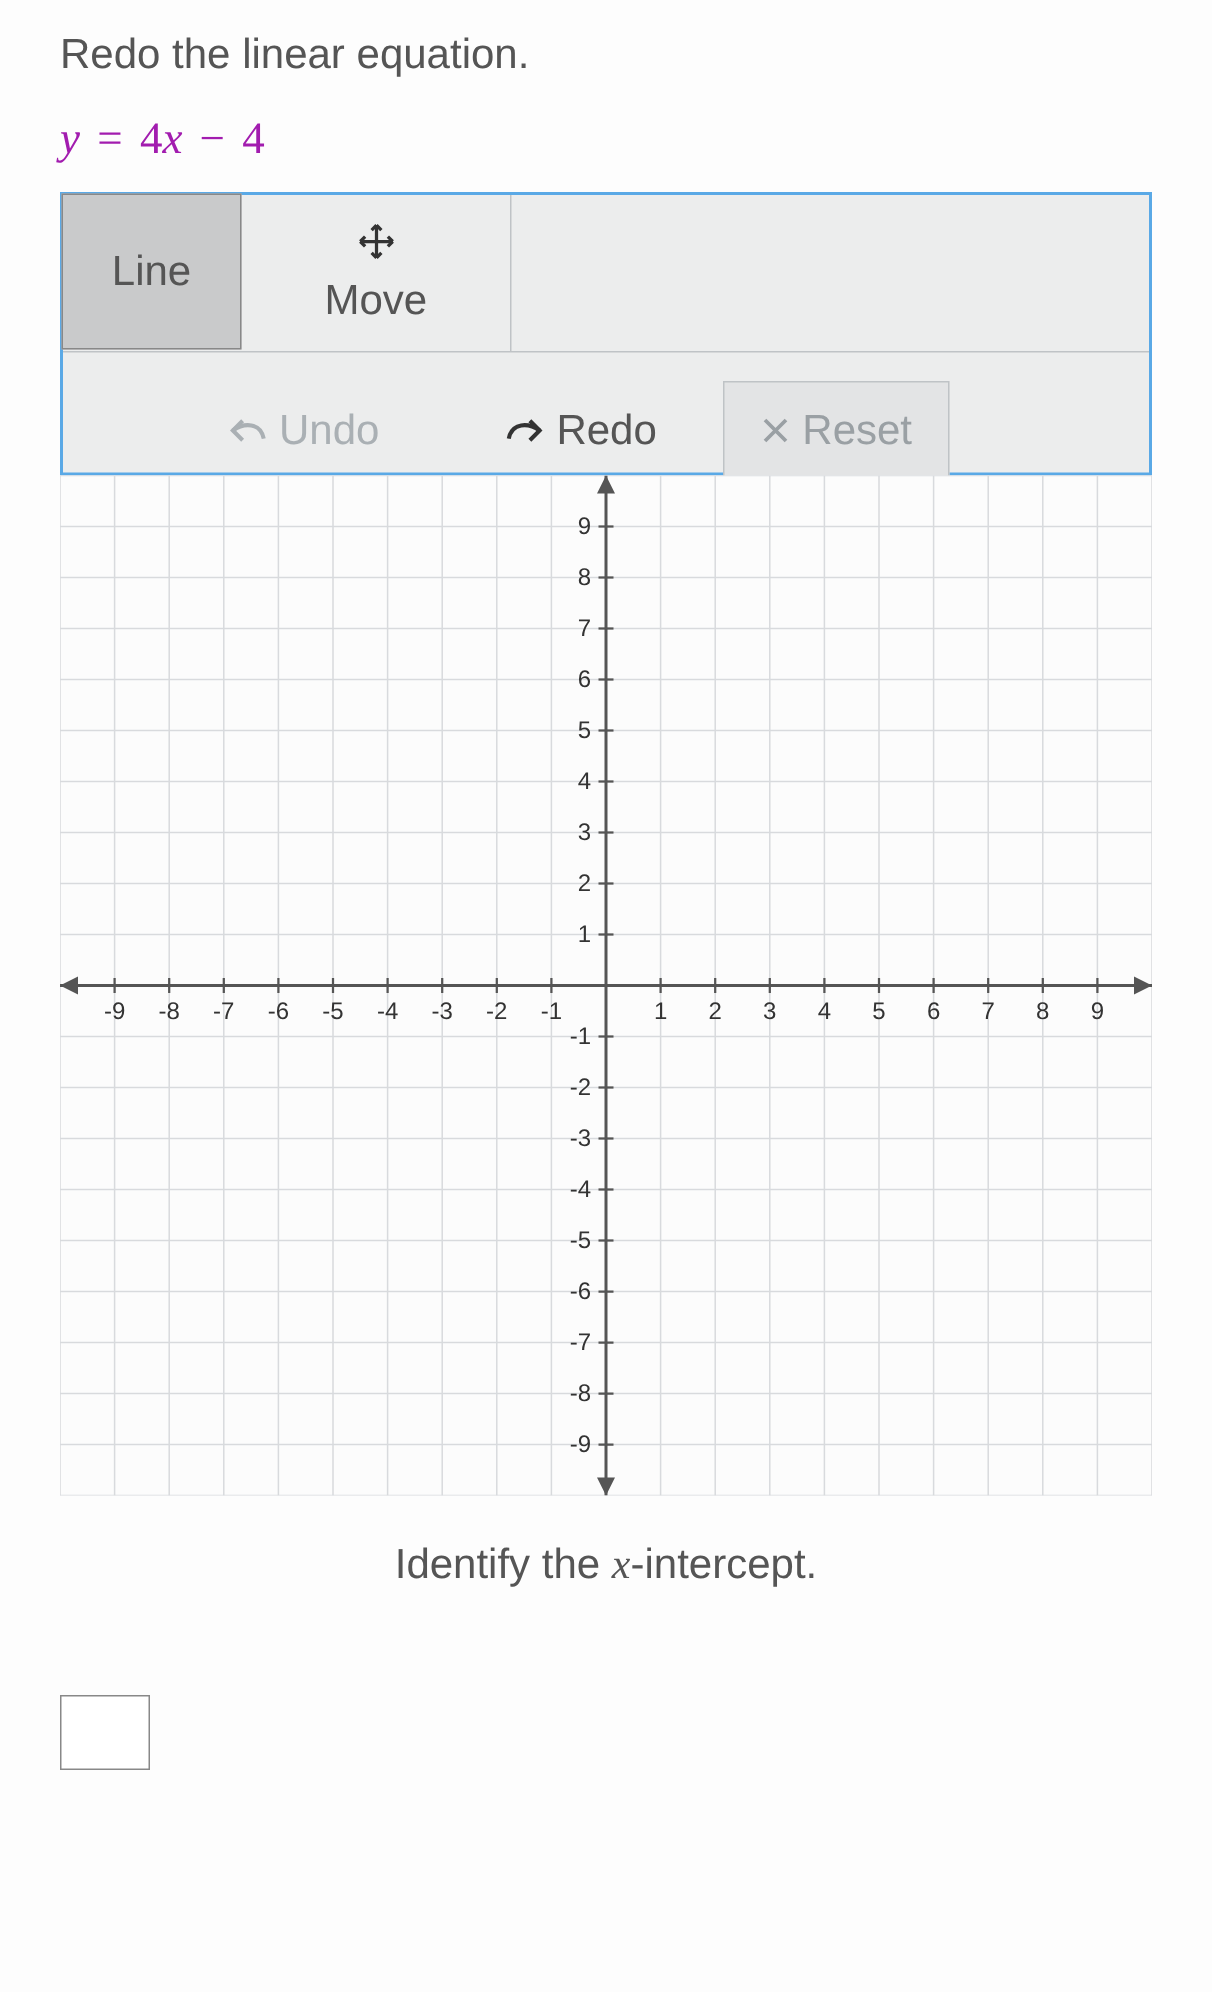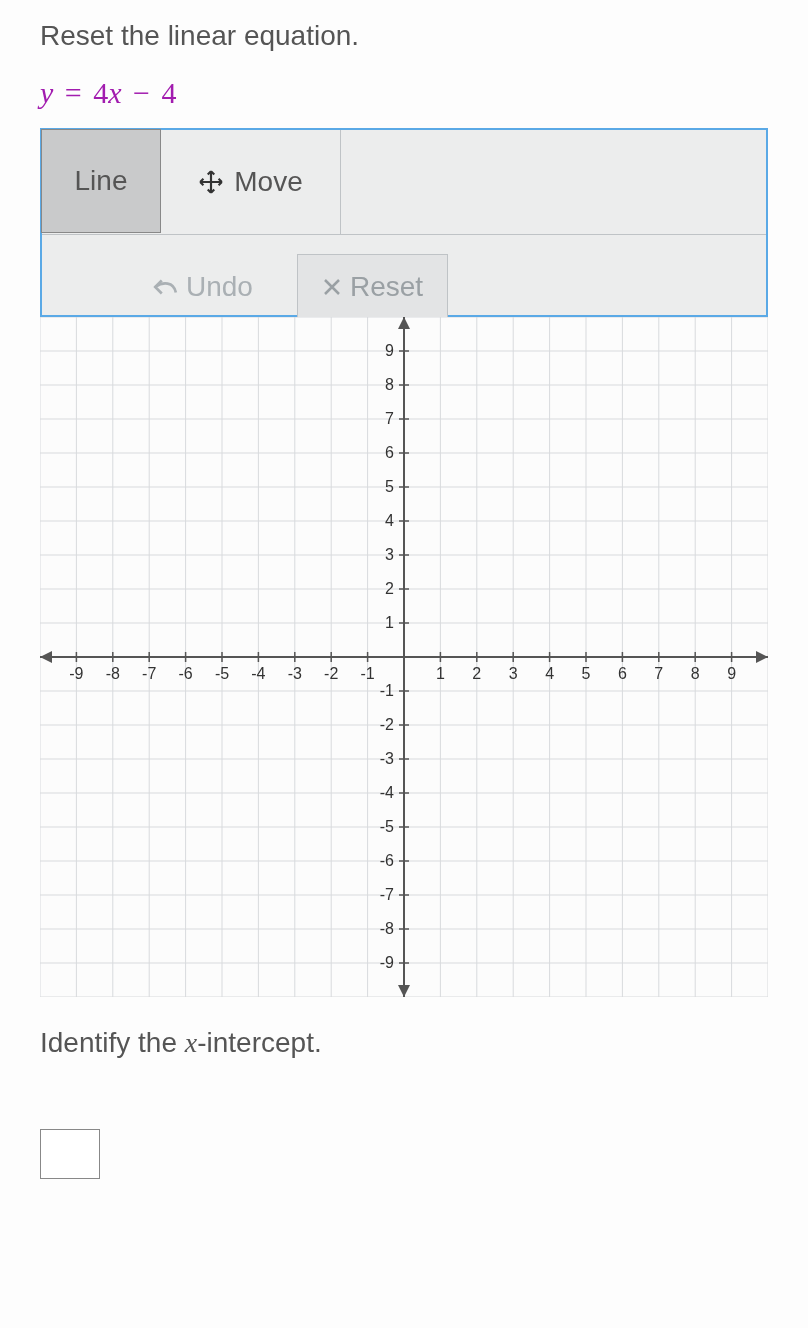--- a/index.html
+++ b/index.html
@@ -45,20 +45,21 @@
     cursor: pointer;
   }
   .tool-line {
     width: 120px;
     background: #c9cacb;
     border: 1px solid #888;
     margin: -1px 0 -1px -1px;
   }
   .tool-move {
     width: 180px;
+    flex-direction: column;
   }
   .toolbar-row2 {
     display: flex;
     align-items: center;
     height: 80px;
     padding: 0 10px;
     gap: 4px;
   }
   .tbtn {
     display: flex;
@@ -87,20 +88,21 @@
     height: 680px;
     position: relative;
     margin-top: 0;
     background: #fcfcfc;
   }
   .graph-wrap svg { display:block; }
   .question2 {
     font-size: 28px;
     color: #555;
     margin-top: 30px;
+    text-align: center;
   }
   .question2 .xi { font-style: italic; font-family:'Times New Roman', serif;}
   .answer-row {
     display: flex;
     align-items: center;
     gap: 14px;
     margin-top: 70px;
     font-size: 28px;
     color: #555;
   }
@@ -110,21 +112,21 @@
     height: 50px;
     border: 1px solid #888;
     background: #fff;
     font-size: 24px;
     text-align: center;
   }
 </style>
 </head>
 <body>
 
-<div class="instruction">Reset the linear equation.</div>
+<div class="instruction">Redo the linear equation.</div>
 
 <div class="equation">
   <span>y</span>
   <span class="op">=</span>
   <span class="num">4</span><span>x</span>
   <span class="op">−</span>
   <span class="num">4</span>
 </div>
 
 <div class="toolbar">
@@ -144,20 +146,29 @@
   </div>
   <div class="toolbar-row2">
     <div class="tbtn undo">
       <span class="icon">
         <svg width="26" height="20" viewBox="0 0 24 18" stroke="#aab0b4" stroke-width="2.5" fill="none">
           <path d="M9 3 L3 9 L9 15"></path>
           <path d="M3 9 C 10 4, 20 4, 22 14"></path>
         </svg>
       </span>
       <span>Undo</span>
+    </div>
+    <div class="tbtn redo">
+      <span class="icon">
+        <svg width="26" height="20" viewBox="0 0 24 18" stroke="#333" stroke-width="2.5" fill="none">
+          <path d="M15 3 L21 9 L15 15"></path>
+          <path d="M21 9 C 14 4, 4 4, 2 14"></path>
+        </svg>
+      </span>
+      <span>Redo</span>
     </div>
     <div class="tbtn reset">
       <span class="icon">
         <svg width="20" height="20" viewBox="0 0 20 20" stroke="#9aa0a4" stroke-width="2.5">
           <path d="M3 3 L17 17 M17 3 L3 17"></path>
         </svg>
       </span>
       <span>Reset</span>
     </div>
   </div>

